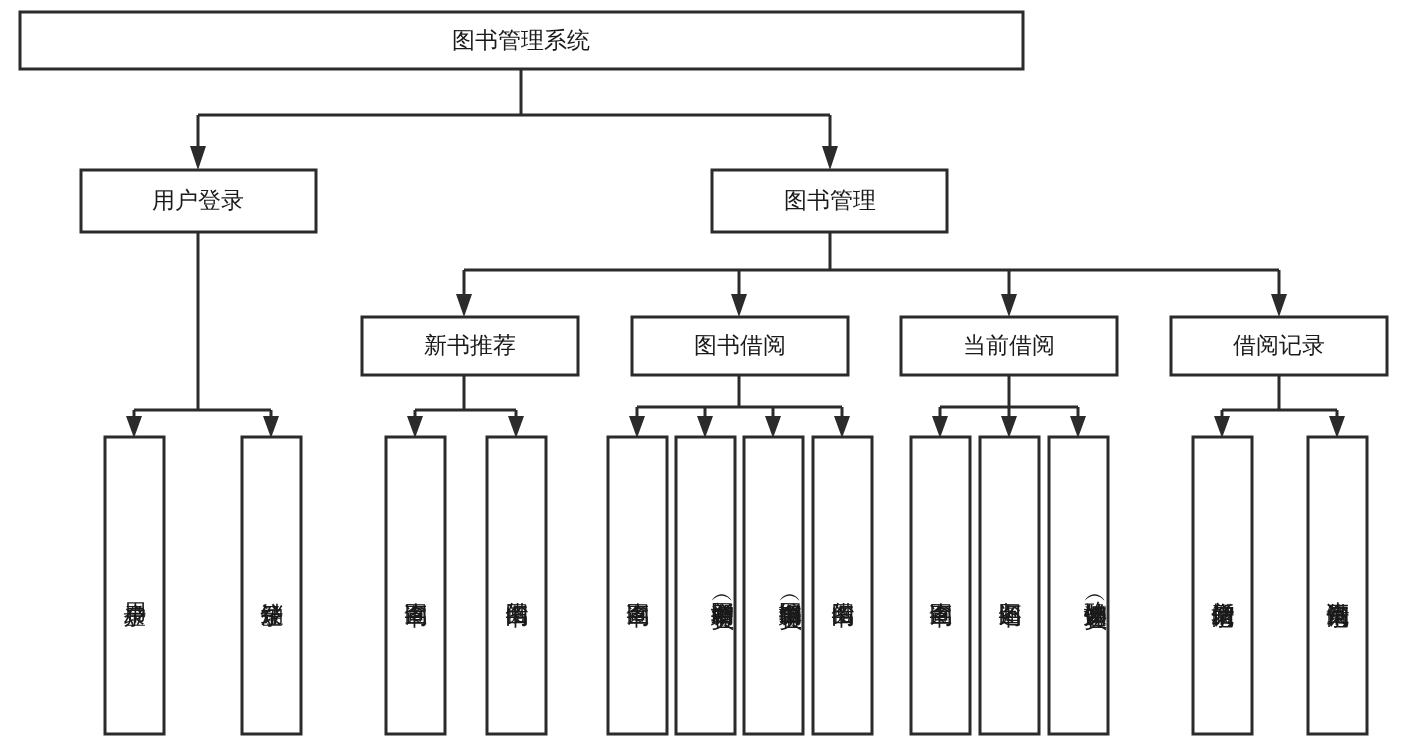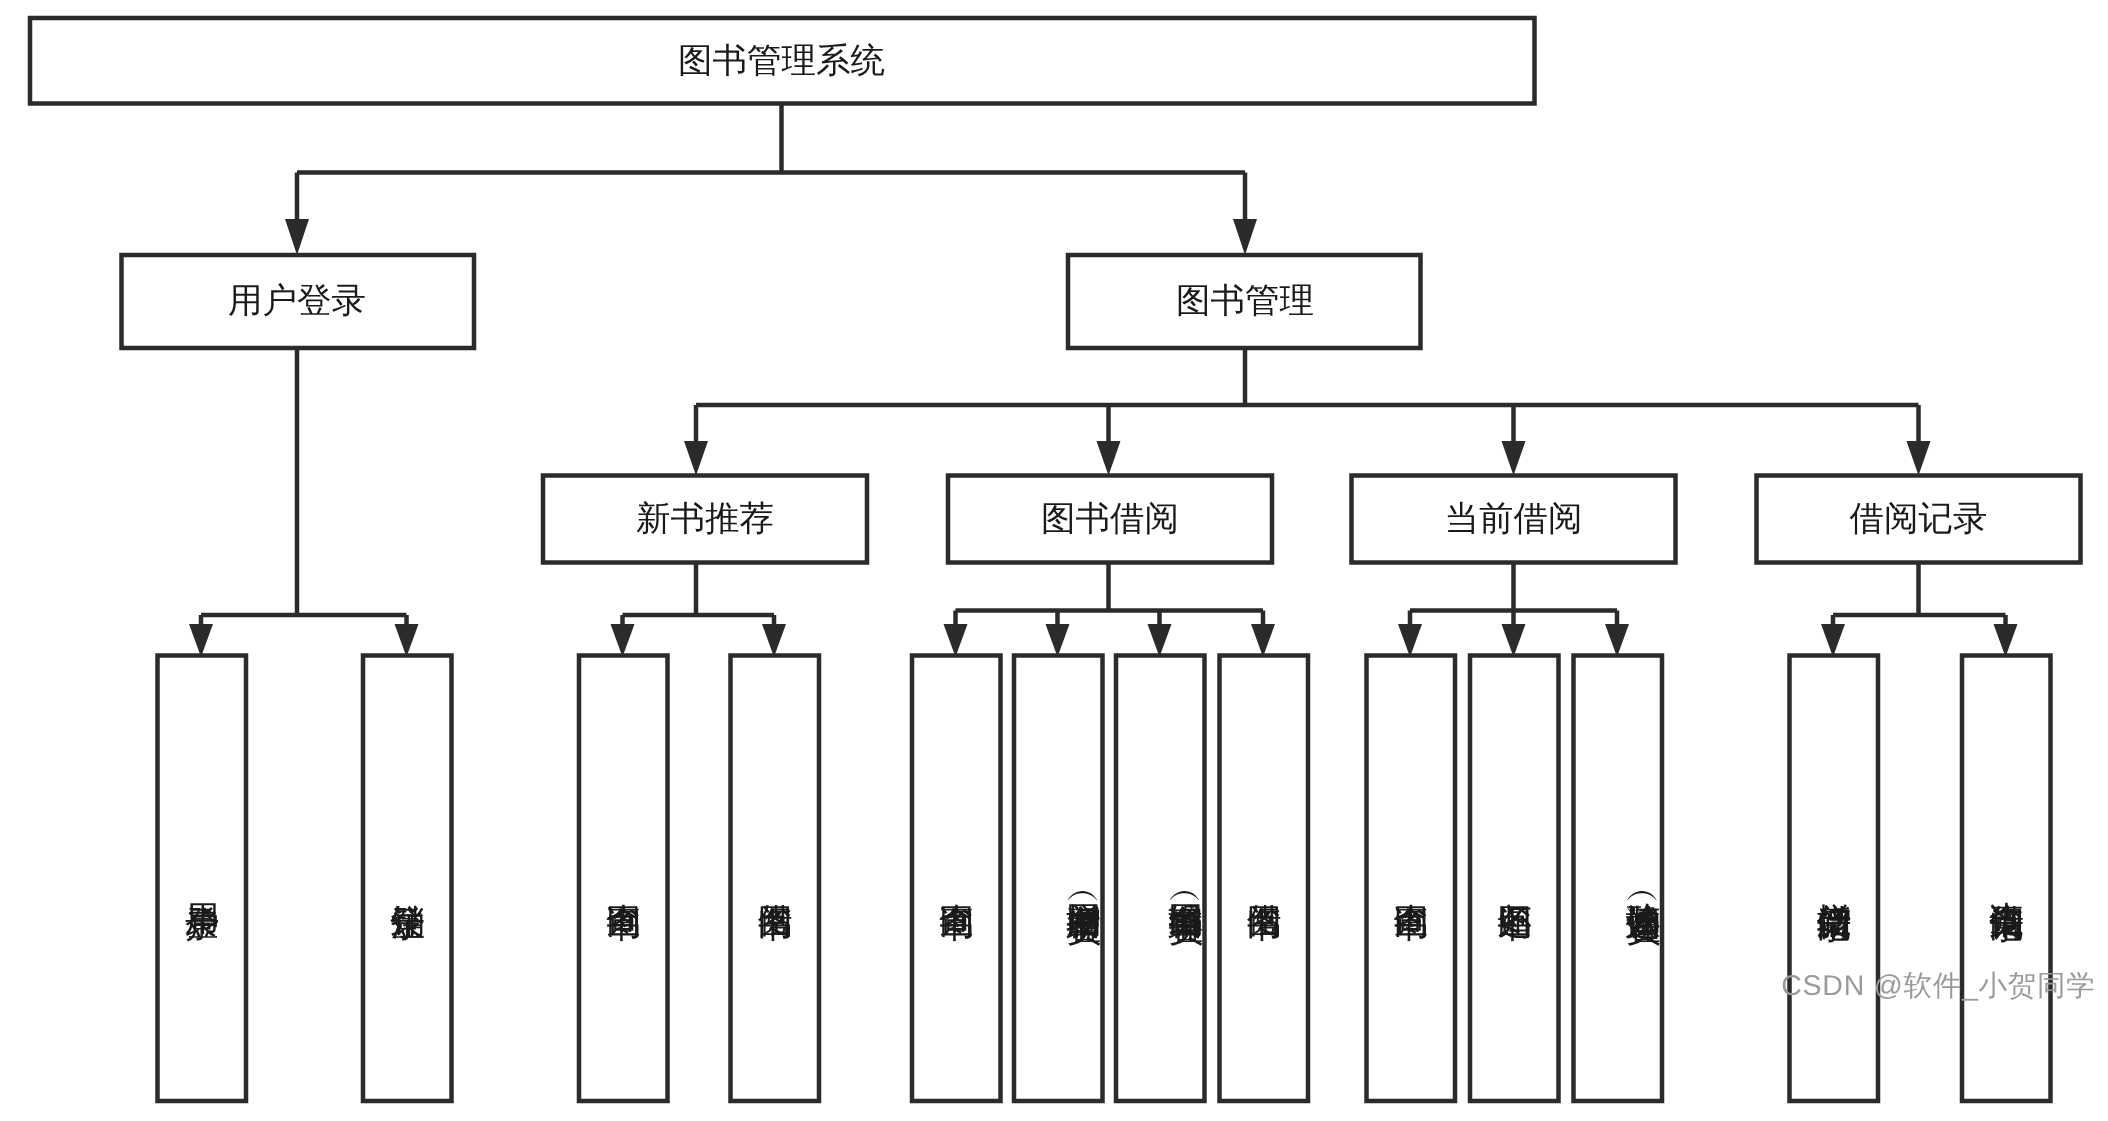--- a/index.html
+++ b/index.html
@@ -206,14 +206,13 @@
   <div class="vlabel" style="left:744px; top:437px; width:59px; height:297px; align-items:flex-start; padding-top:4px; box-sizing:border-box;">编辑图书（管理员）</div>
   <div class="vlabel" style="left:813px; top:437px; width:59px; height:297px;">借阅图书</div>
 
   <div class="vlabel" style="left:911px; top:437px; width:59px; height:297px;">查询图书</div>
   <div class="vlabel" style="left:980px; top:437px; width:59px; height:297px;">归还图书</div>
   <div class="vlabel" style="left:1049px; top:437px; width:59px; height:297px; align-items:flex-start; padding-top:4px; box-sizing:border-box;">确认归还（管理员）</div>
 
   <div class="vlabel" style="left:1193px; top:437px; width:59px; height:297px;">新增借阅记录</div>
   <div class="vlabel" style="left:1308px; top:437px; width:59px; height:297px;">查询借阅记录</div>
 
-  <div class="watermark">CSDN @软件_小贺同学</div>
 </div>
 
 </body></html>

